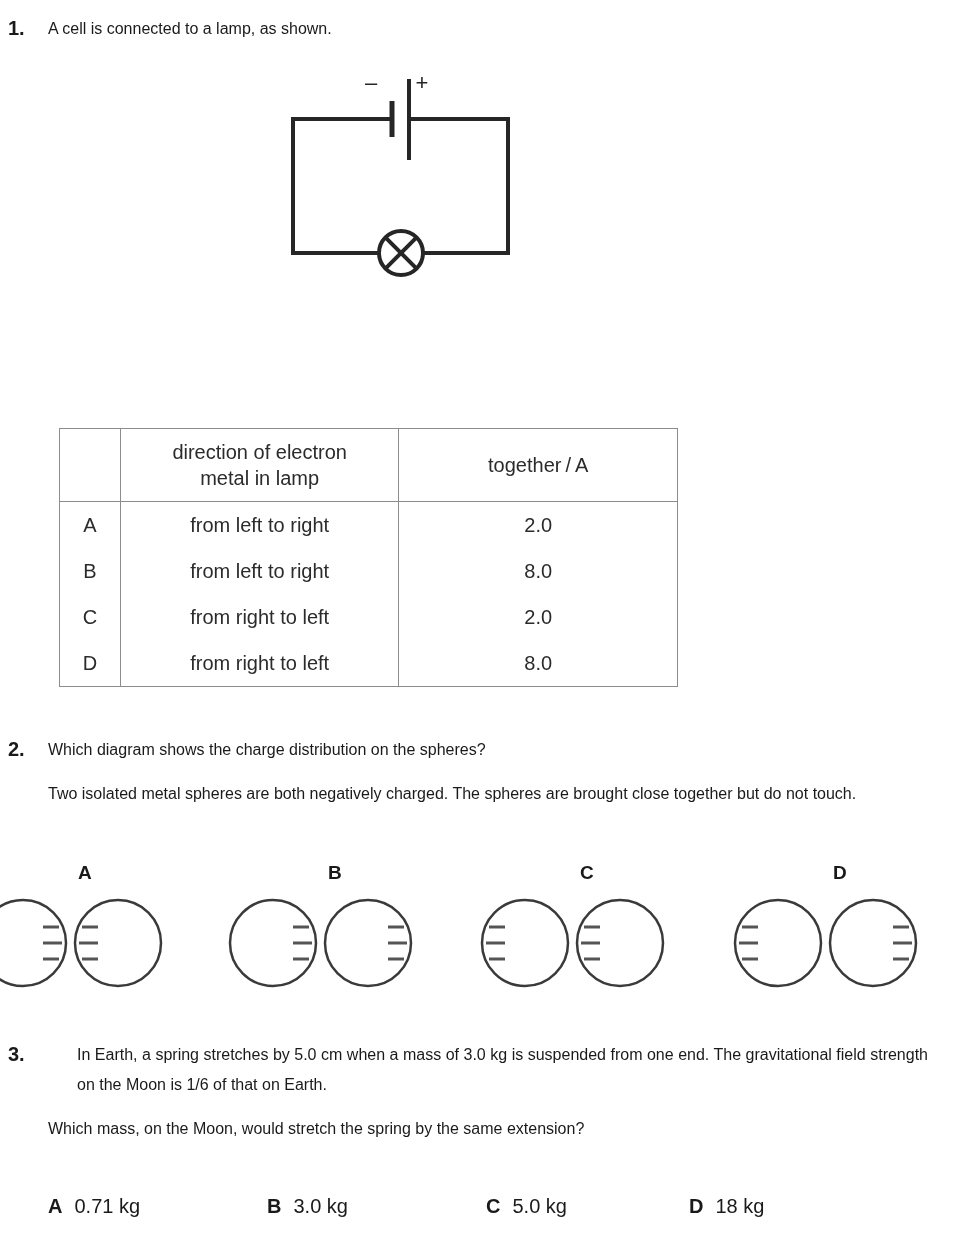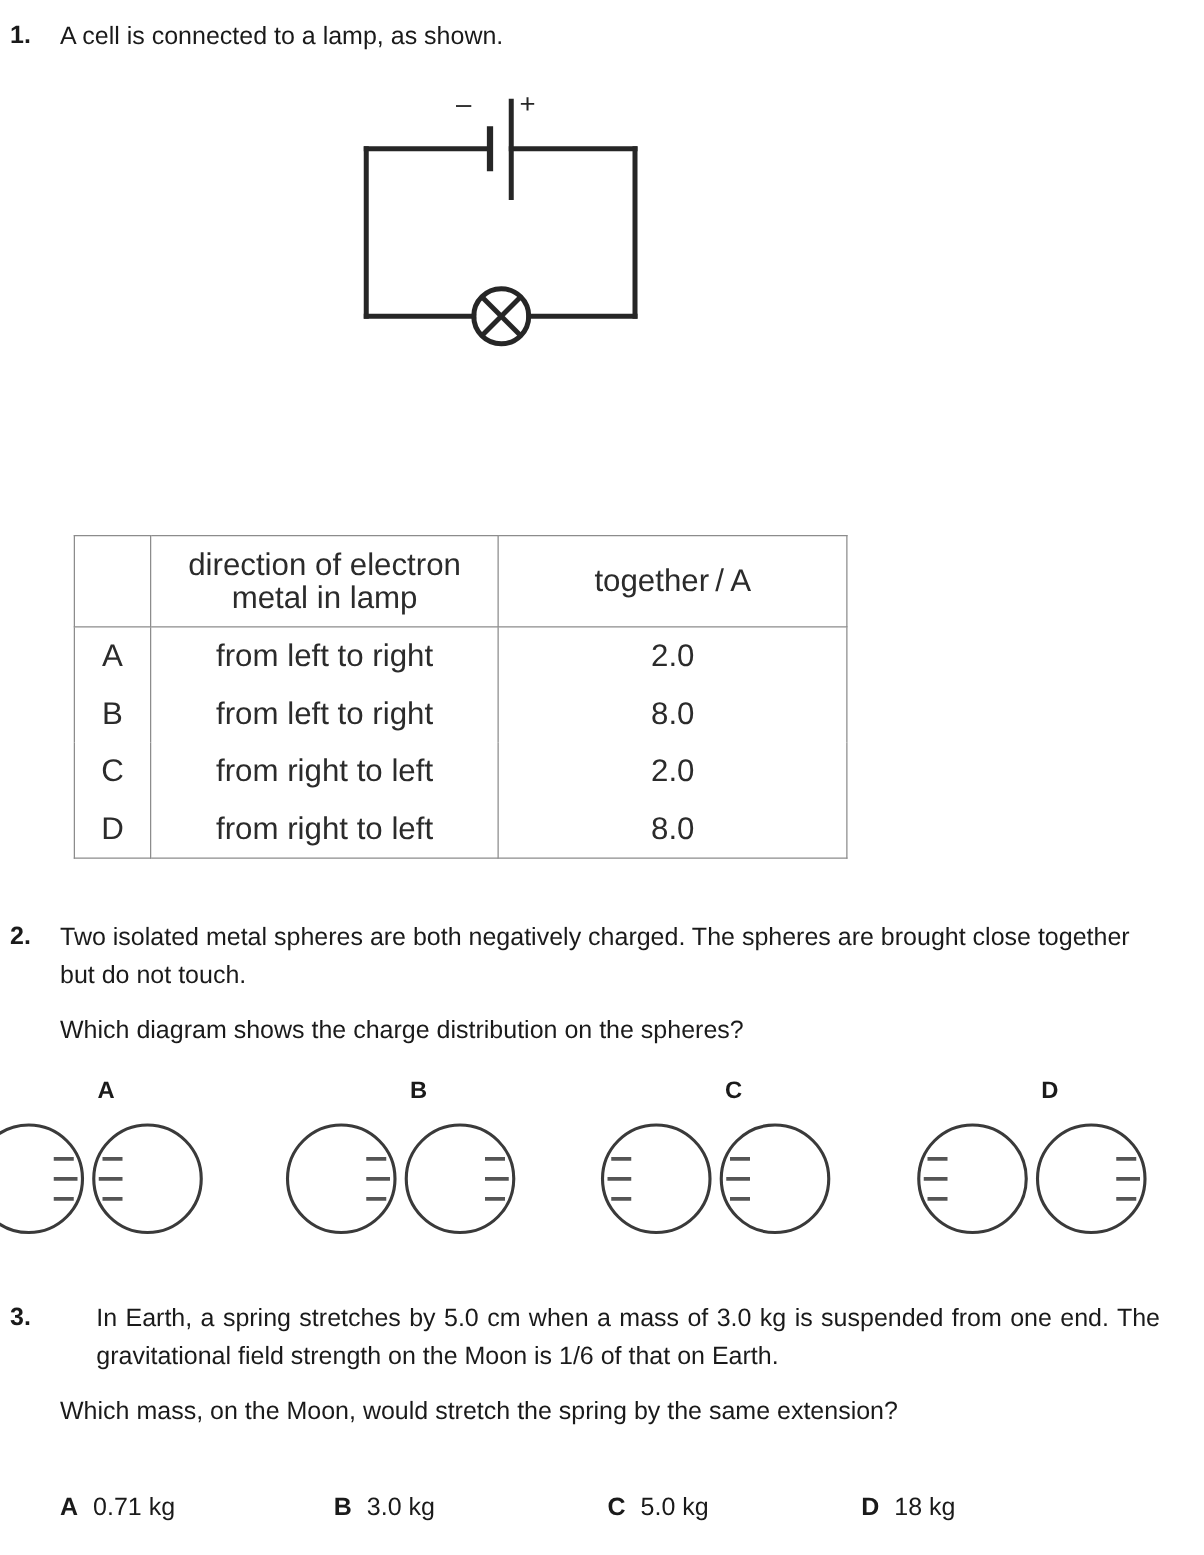--- a/index.html
+++ b/index.html
@@ -31,21 +31,21 @@
     flex: 0 0 48px;
     padding-left: 8px;
     box-sizing: border-box;
     font-weight: bold;
     font-size: 20px;
     line-height: 28px;
   }
   .q-body {
     flex: 1 1 auto;
     padding-right: 35px;
-    font-size: 20px;
+    font-size: 16px;
     line-height: 30px;
   }
   .q-body p {
     margin: 0 0 14px 0;
   }
   .q-body p.justify {
     text-align: justify;
     margin-left: 29px;
   }
   .q-body p:last-child {
@@ -61,21 +61,21 @@
     height: 220px;
   }
 
   
   #answer-table {
     position: absolute;
     left: 59px;
     top: 428px;
     width: 619px;
     border-collapse: collapse;
-    font-size: 25px;
+    font-size: 20px;
     color: #2b2b2b;
   }
   #answer-table td, #answer-table th {
     border: 1px solid #8c8c8c;
     font-weight: normal;
     padding: 0;
   }
   #answer-table thead th {
     height: 72px;
     vertical-align: middle;
@@ -232,22 +232,22 @@
       <td class="col-dir">from right to left</td>
       <td class="col-cur">8.0</td>
     </tr>
   </tbody>
 </table>
 
 <div class="question" id="question-2" style="top:735px;">
   <div class="q-row">
     <div class="q-num">2.</div>
     <div class="q-body">
+      <p>Which diagram shows the charge distribution on the spheres?</p>
       <p>Two isolated metal spheres are both negatively charged. The spheres are brought close together but do not touch.</p>
-      <p>Which diagram shows the charge distribution on the spheres?</p>
     </div>
   </div>
 </div>
 
 <div id="sphere-options">
 
   <div class="sphere-option" style="left:-30px;">
     <div class="opt-letter" style="left:108px;">A</div>
     <svg class="sphere-pair" viewBox="0 0 250 100">
       <circle cx="53" cy="48" r="43" fill="none" stroke="#3a3a3a" stroke-width="2.5"></circle>

